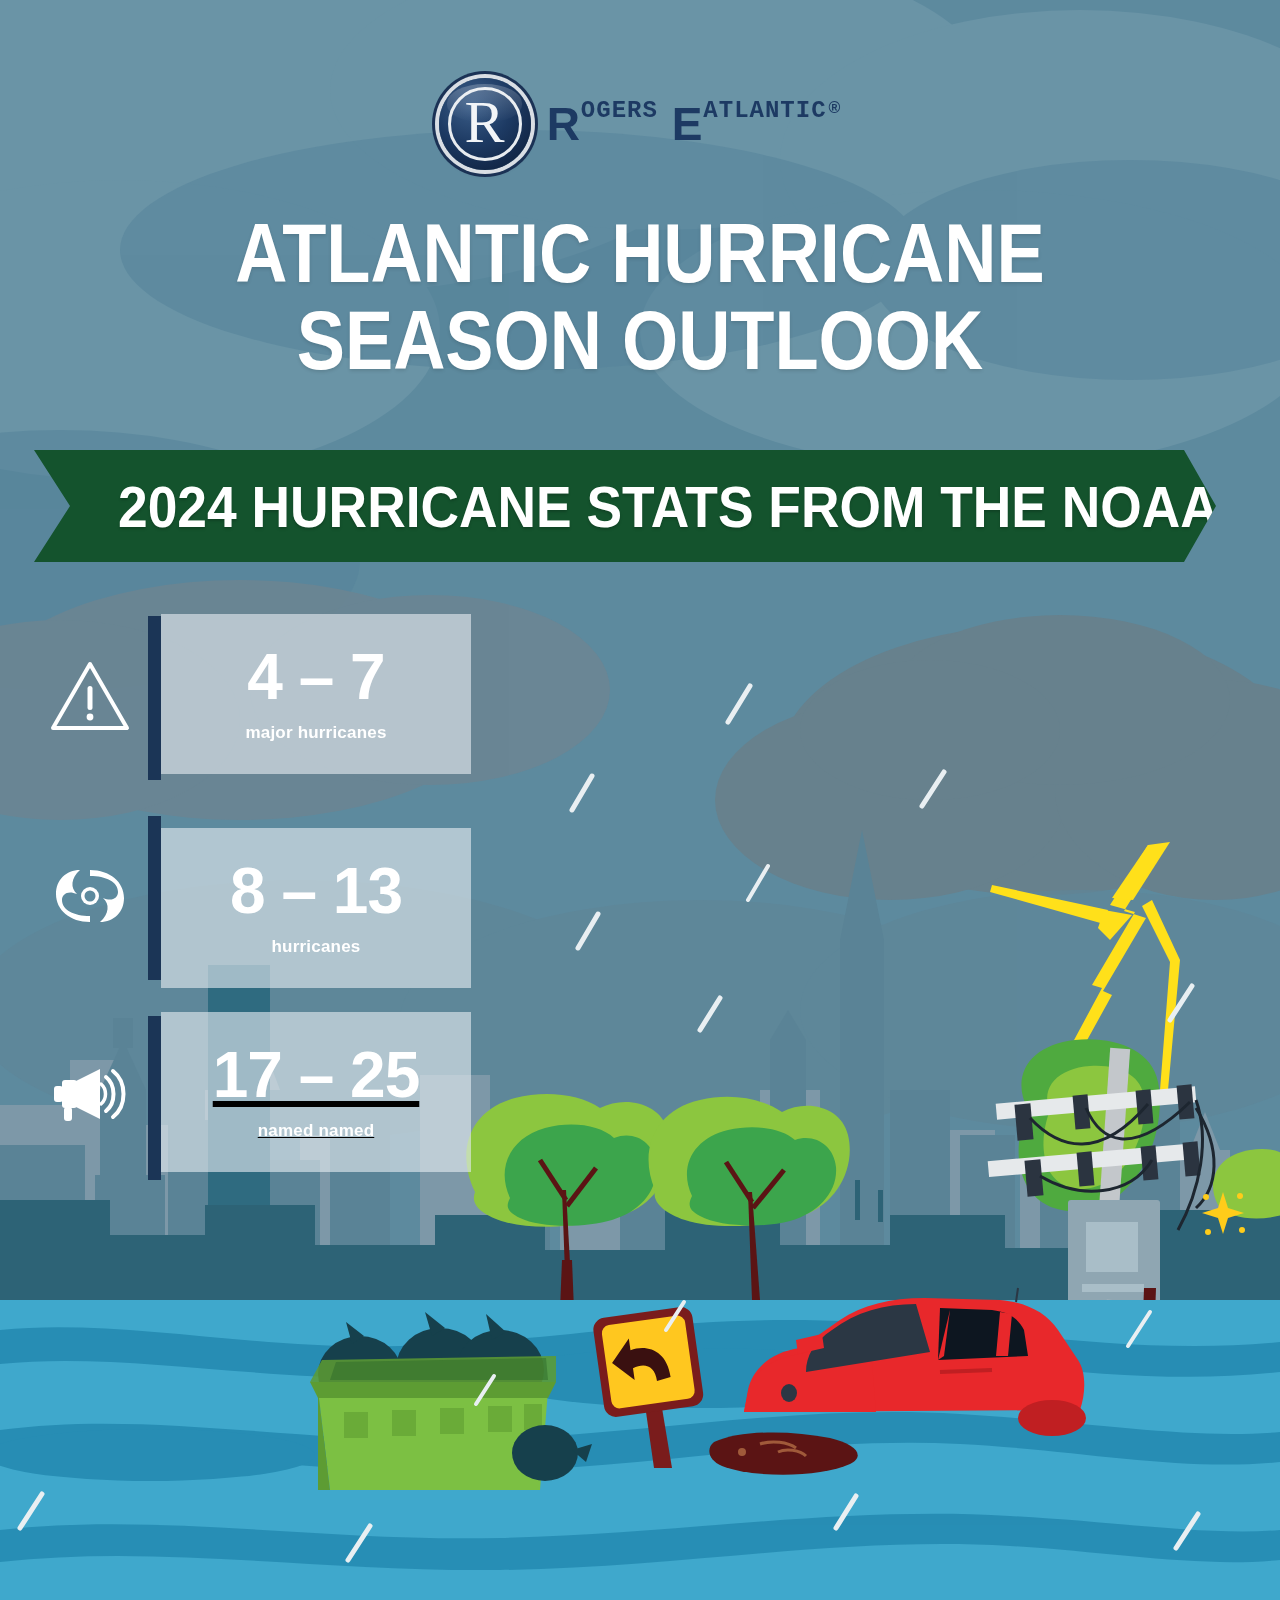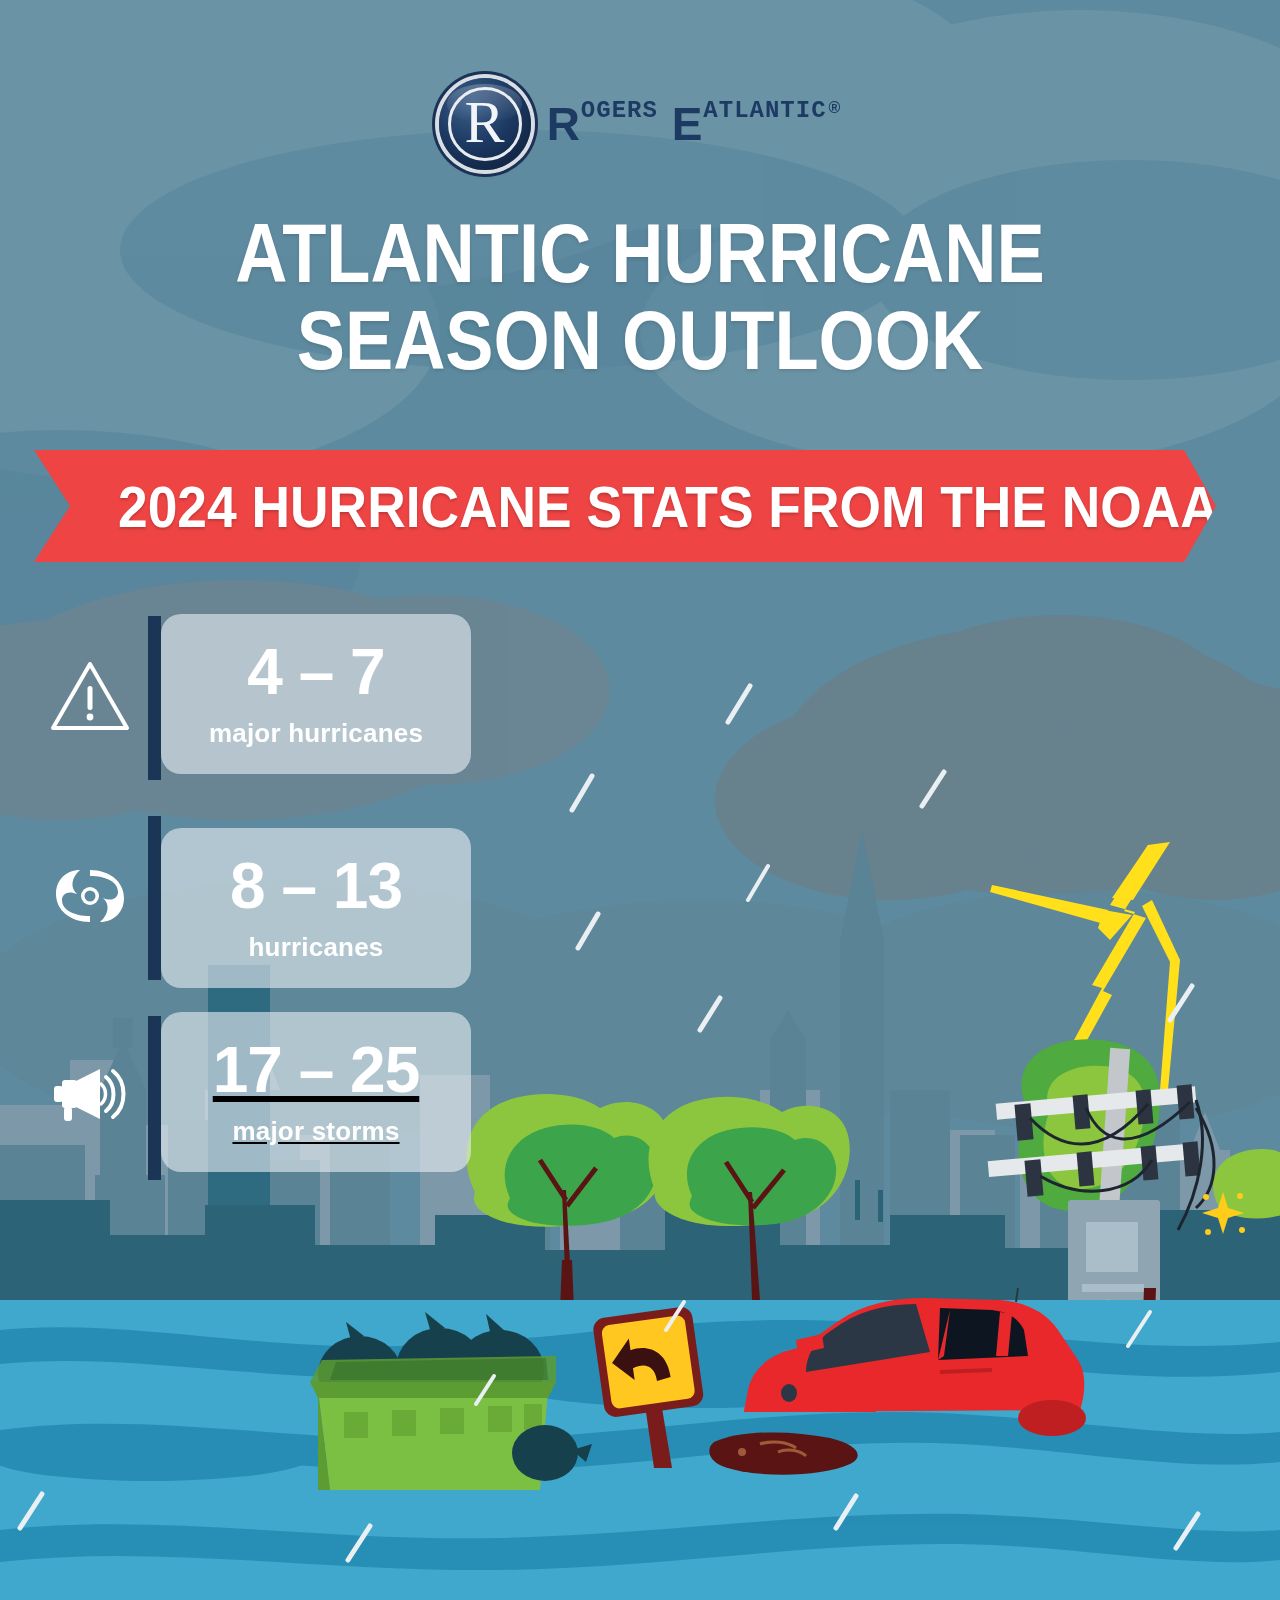--- a/index.html
+++ b/index.html
@@ -60,21 +60,21 @@
     font-family:"Liberation Sans", sans-serif;
     font-weight:bold; font-size:84px; line-height:1.04;
     letter-spacing:0px;
     transform:scaleX(.86); transform-origin:center top;
     text-shadow:0 2px 4px rgba(0,0,0,.12);
   }
 
   
   .ribbon {
     position:absolute; left:34px; top:450px; width:1182px; height:112px;
-    background:#ef4444; z-index:40;
+    background:#14532d; z-index:40;
     clip-path:polygon(0 0, 1150px 0, 1182px 56px, 1150px 112px, 0 112px, 36px 56px);
     display:flex; align-items:center;
   }
   .ribbon-text{
     color:#ffffff; font-weight:bold; font-size:58px; letter-spacing:0px;
     margin-left:84px; white-space:nowrap;
     transform:scaleX(.92); transform-origin:left center;
     text-shadow:0 2px 3px rgba(0,0,0,.2);
   }
 
@@ -82,28 +82,28 @@
   .stats { position:absolute; left:0; top:608px; width:560px; z-index:40; }
   .stat-row{ position:relative; height:200px; display:flex; align-items:flex-start; }
   .stat-icon{
     position:absolute; left:48px; top:46px; width:84px; height:84px;
     display:flex; align-items:center; justify-content:center;
   }
   .stat-bar{ position:absolute; left:148px; top:8px; width:13px; height:164px; background:#1b3556; }
   .stat-panel{
     position:absolute; left:161px; top:8px; width:310px; height:160px;
     background:rgba(229,236,240,.62);
-    display:flex; flex-direction:column; align-items:center; justify-content:center;border-radius:20px;
+    display:flex; flex-direction:column; align-items:center; justify-content:center;
   }
   .stat-num{
     color:#ffffff; font-weight:bold; font-size:64px; line-height:1;
     letter-spacing:-1px;
   }
   .stat-label{
-    color:#ffffff; font-size:26px; font-weight:bold; margin-top:14px; letter-spacing:.2px;
+    color:#ffffff; font-size:17px; font-weight:bold; margin-top:14px; letter-spacing:.2px;
   }
 
   
   .stat-row.r1 .stat-panel{ top:6px; }
   .stat-row.r2 .stat-panel{ top:20px; }
   .stat-row.r3 .stat-panel{ top:4px;text-decoration:underline; }
 </style>
 </head>
 <body>
 
@@ -483,18 +483,18 @@
           <rect x="16" y="44" width="8" height="14" rx="3" fill="#ffffff"></rect>
 
           <path d="M58 14 C68 22 68 40 58 48" fill="none" stroke="#ffffff" stroke-width="4" stroke-linecap="round"></path>
           <path d="M65 8 C79 19 79 43 65 54" fill="none" stroke="#ffffff" stroke-width="4" stroke-linecap="round"></path>
           <path d="M53 21 C59 26 59 36 53 41" fill="none" stroke="#ffffff" stroke-width="3.5" stroke-linecap="round"></path>
         </svg>
       </div>
       <div class="stat-bar"></div>
       <div class="stat-panel">
         <div class="stat-num">17 – 25</div>
-        <div class="stat-label">major storms</div>
+        <div class="stat-label">named named</div>
       </div>
     </div>
 
   </div>
 </div>
 
 </body></html>

